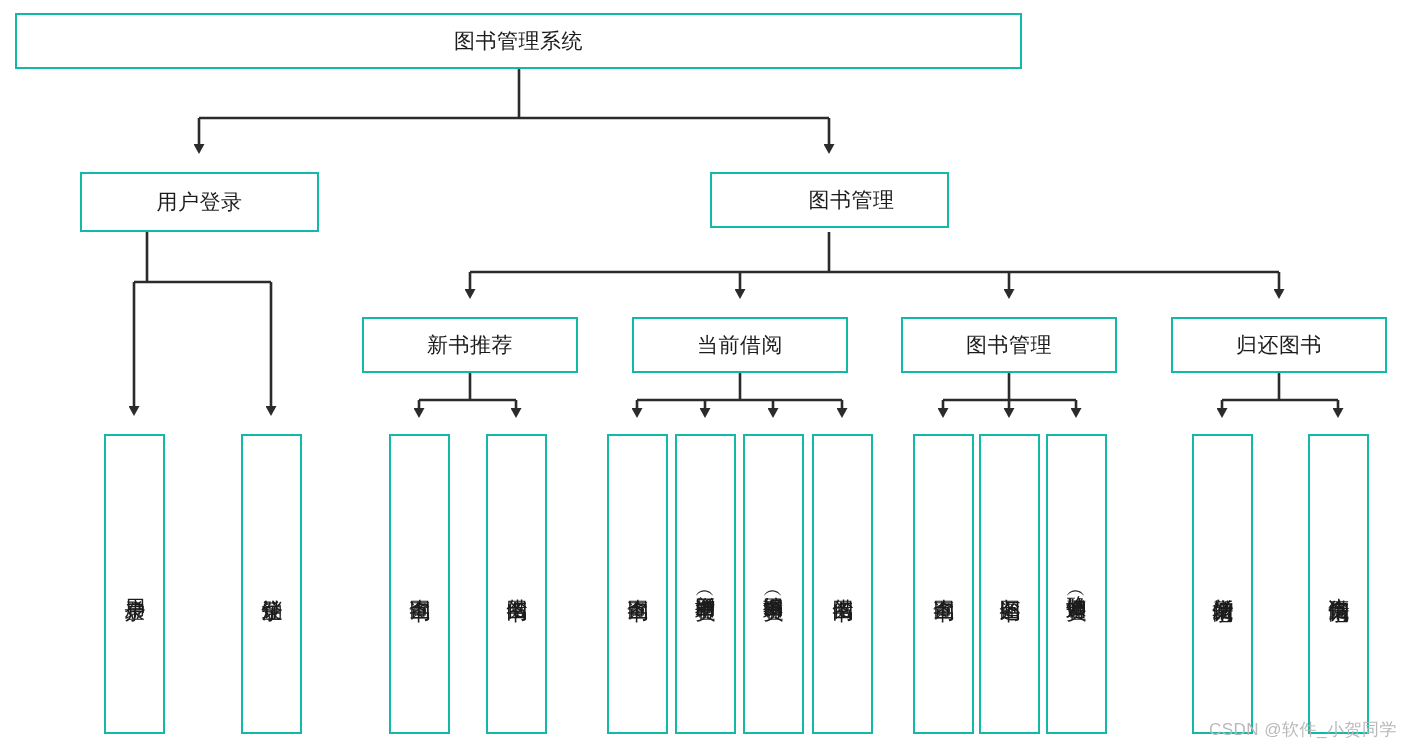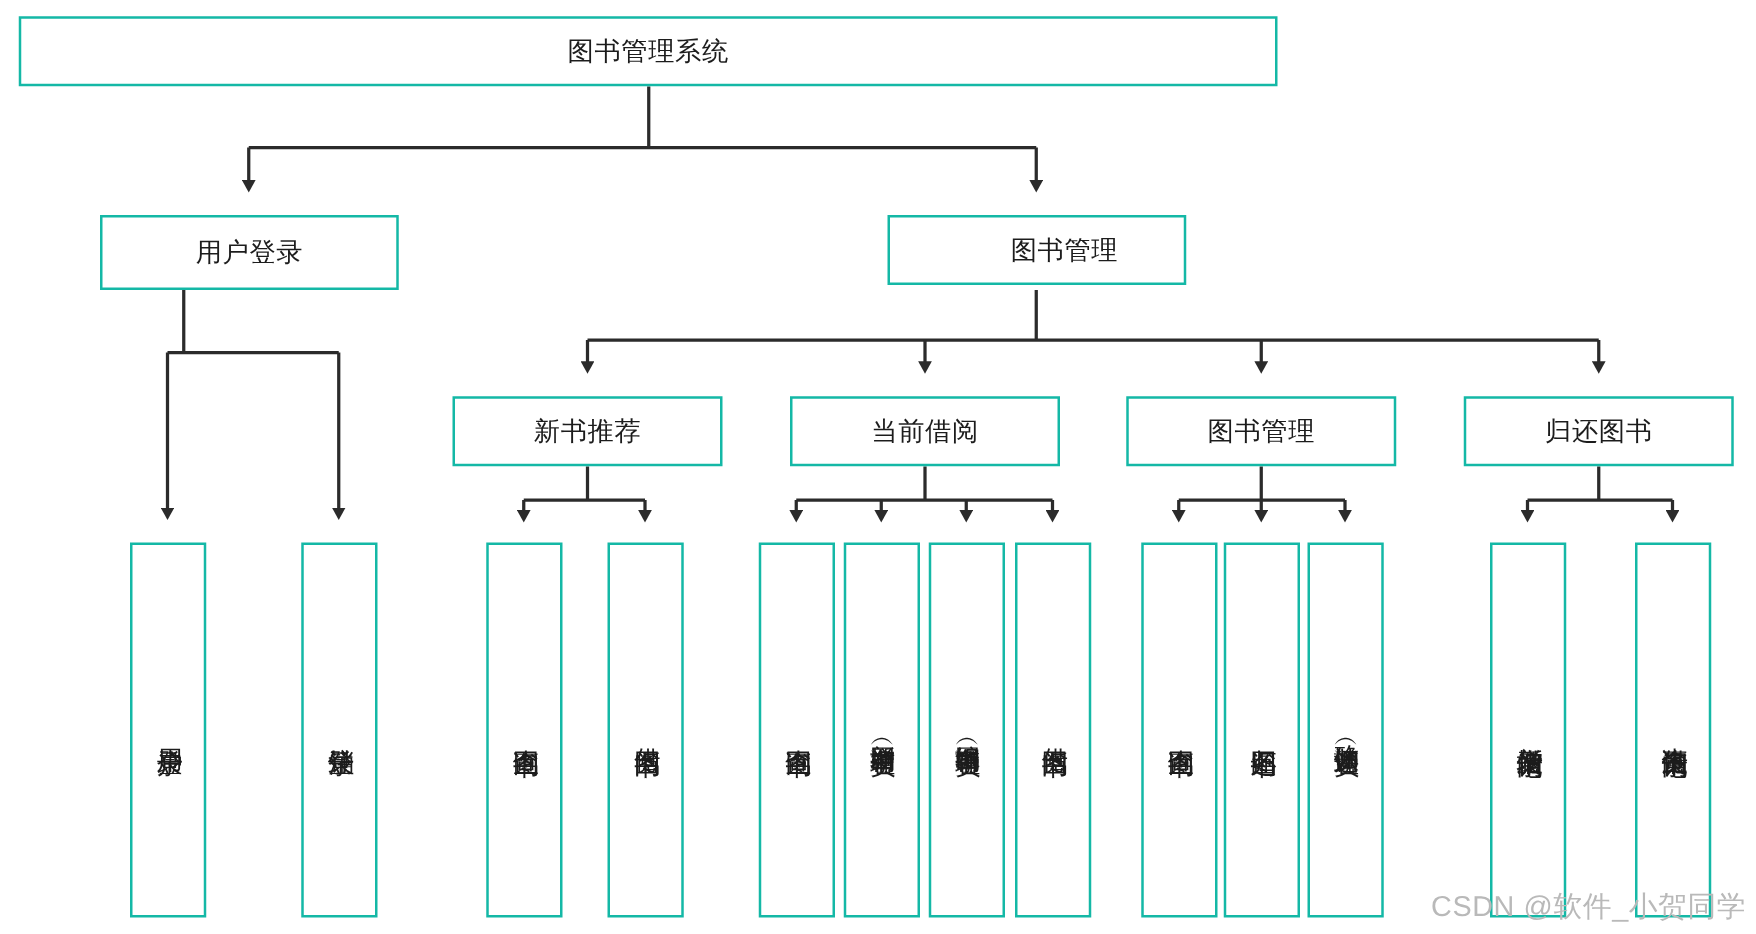--- a/index.html
+++ b/index.html
@@ -54,21 +54,21 @@
     color: #1c1c1c;
   }
   .vlabel.tall {
     font-size: 20px;
     line-height: 1.12;
   }
   .watermark {
     position: absolute;
     right: 8px;
     bottom: 6px;
-    font-size: 23px;
+    font-size: 17px;
     color: #b9b9b9;
     letter-spacing: 0.5px;
     white-space: nowrap;
   }
 </style>
 </head>
 <body>
 
 <div id="canvas">
 

